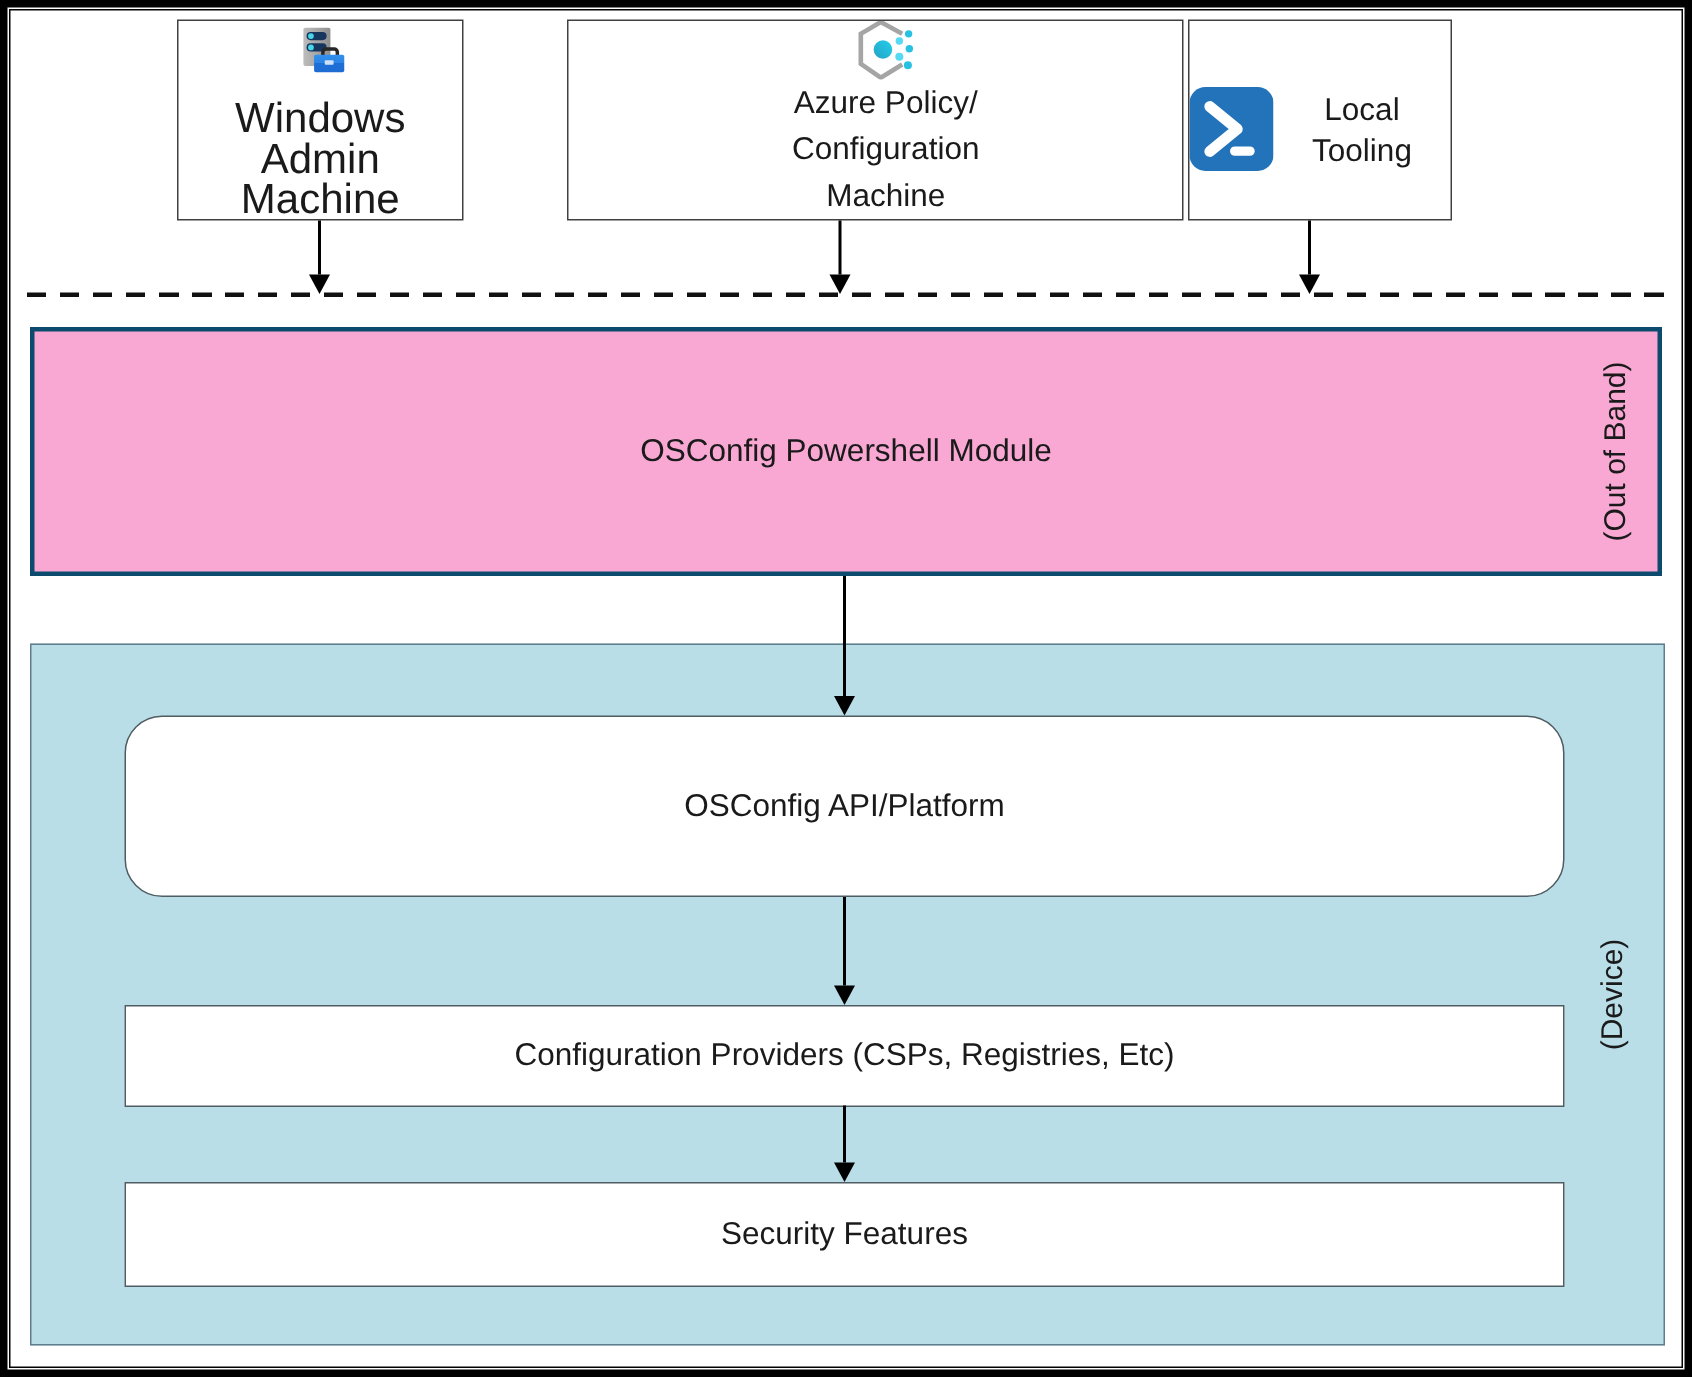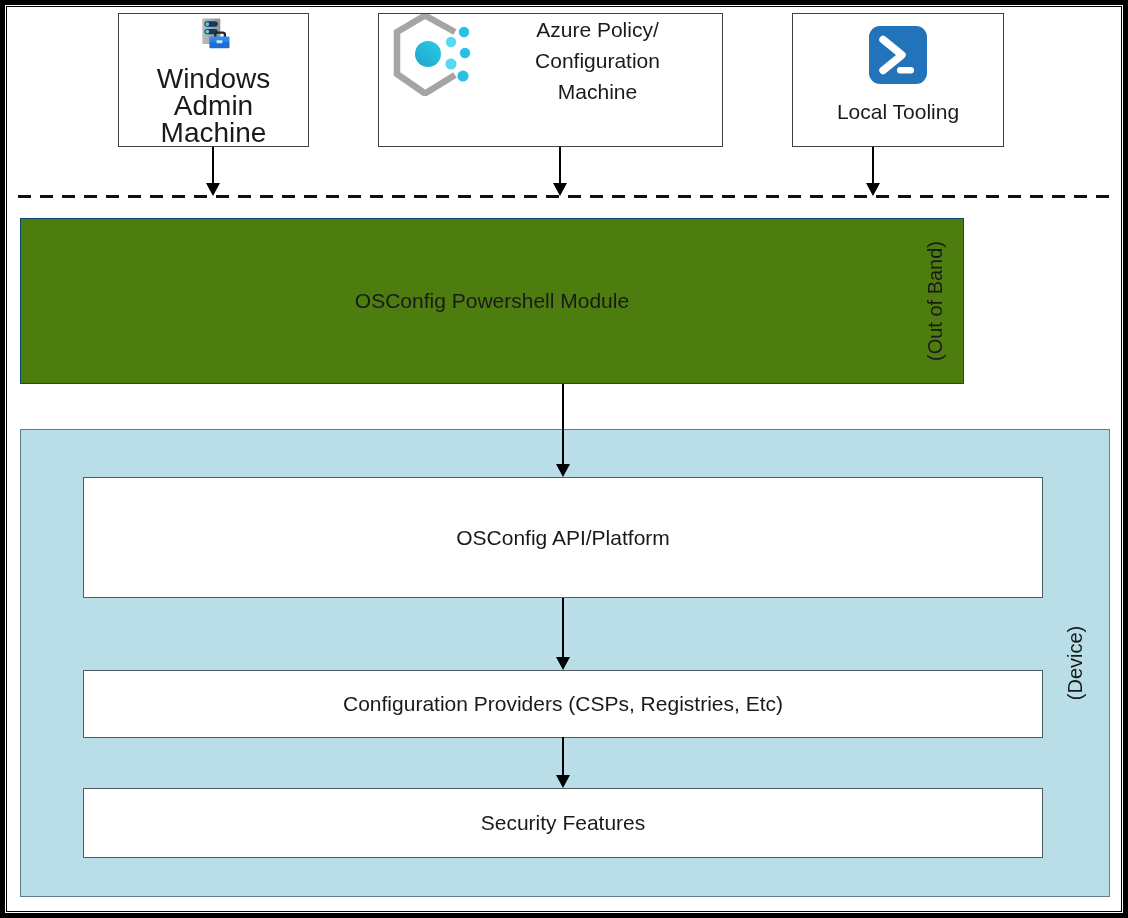--- a/index.html
+++ b/index.html
@@ -29,22 +29,22 @@
   .src-box {
     position: absolute;
     top: 8px;
     height: 134px;
     background: #ffffff;
     border: 1px solid #404040;
     display: flex;
     z-index: 2;
   }
   .src-box.wac { left: 113px; width: 191px; flex-direction: column; align-items: center; }
-  .src-box.azure { left: 373px; width: 345px; flex-direction: row; padding-left: 14px; }
-  .src-box.lt { left: 787px; width: 212px; flex-direction: column; align-items: center; }
+  .src-box.azure { left: 373px; width: 411px; flex-direction: column; align-items: center; padding-left: 14px; }
+  .src-box.lt { left: 787px; width: 176px; flex-direction: row; align-items: center; }
 
   .src-label { text-align: center; }
   .src-label span { display: block; }
   .wac .src-label { font-size: 28px; line-height: 27px; margin-top: 16px; }
   .wac svg { margin-top: 4px; }
   .azure .src-label { flex: 1; font-size: 21px; line-height: 31px; }
   .lt .src-label { font-size: 21px; line-height: 27px; margin-top: 14px; }
   .lt svg { margin-top: 12px; }
 
   
@@ -74,23 +74,23 @@
     left: 13px; top: 190px;
     width: 1092px; height: 3px;
     background: repeating-linear-gradient(90deg, #111 0 13px, transparent 13px 22px);
     z-index: 1;
   }
 
   
   .green-band {
     position: absolute;
     left: 15px; top: 213px;
-    width: 944px; height: 166px;
-    background: #4d7c0f;
-    border: 1px solid #0c4a6e;
+    width: 1088px; height: 166px;
+    background: #f9a8d4;
+    border: 3px solid #0c4a6e;
     z-index: 1;
   }
   .band-center-label {
     position: absolute; inset: 0;
     display: flex; align-items: center; justify-content: center;
     font-size: 21px;
   }
   .side-label {
     position: absolute;
     top: 50%;
@@ -113,21 +113,21 @@
   .blue-band .side-label { right: 22px; }
   .layer-box {
     position: absolute;
     left: 62px;
     width: 960px;
     background: #ffffff;
     border: 1px solid #4f5d63;
     display: flex; align-items: center; justify-content: center;
     font-size: 21px;
   }
-  .layer-api { top: 47px; height: 121px; }
+  .layer-api { top: 47px; height: 121px; border-radius: 25px; }
   .layer-cp  { top: 240px; height: 68px; }
   .layer-sf  { top: 358px; height: 70px; }
 </style>
 </head>
 <body>
 
 <div class="canvas">
   <div class="inner-border"></div>
 
   <div class="src-box wac">

